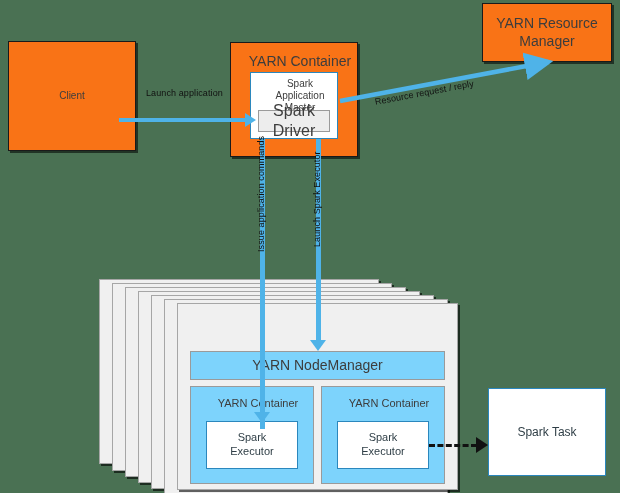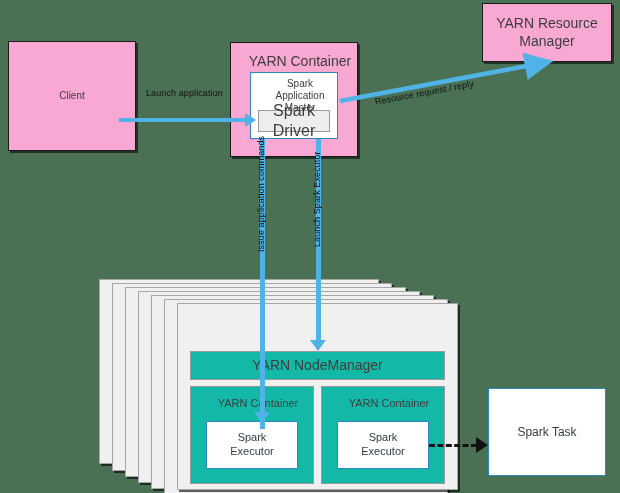--- a/index.html
+++ b/index.html
@@ -14,36 +14,36 @@
   
   .box{
     position:absolute;
     box-sizing:border-box;
     display:flex;align-items:center;justify-content:center;
     text-align:center;
     color:#3d3d3d;
     line-height:1.25;
   }
   .white-box{
-    background:#f9a8d4;
+    background:#f97316;
     border:1.5px solid #1a1a1a;
     box-shadow:2px 2px 0 rgba(0,0,0,.55);
   }
   .blue-box{
     background:#ffffff;
     border:1.5px solid #2b87bd;
     color:#2f3e46;
   }
   .grey-box{
     background:#ededed;
     border:1.5px solid #9a9a9a;
     color:#3d3d3d;
   }
   .thin-white{
-    background:#14b8a6;
+    background:#7dd3fc;
     border:1px solid #9a9a9a;
     color:#3d3d3d;
   }
 
   
   .box-title{
     position:absolute;
     left:12px;right:0;
     color:#3d3d3d;
   }

